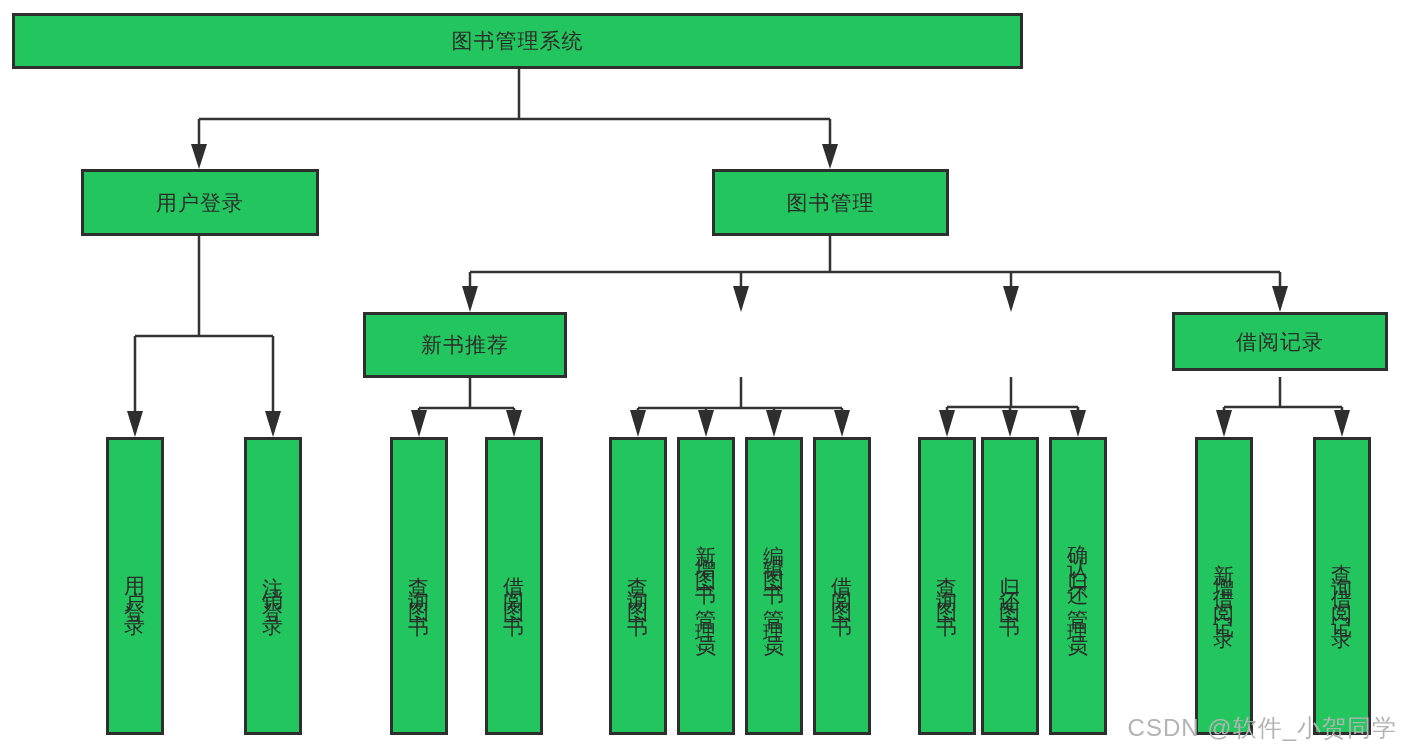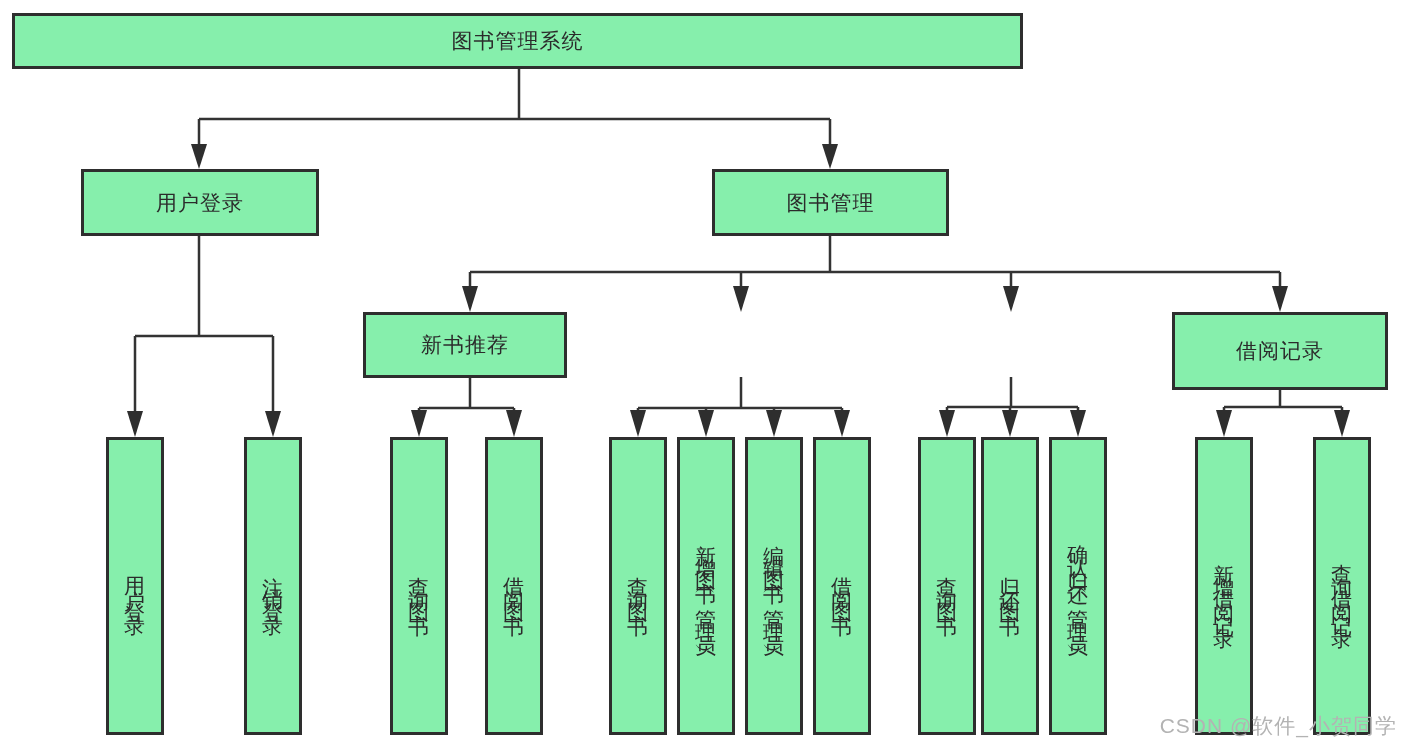--- a/index.html
+++ b/index.html
@@ -10,36 +10,36 @@
     font-family:"Liberation Sans","DejaVu Sans",sans-serif;
     overflow:hidden;
   }
   .wires{position:absolute;left:0;top:0;width:1405px;height:747px;}
   .wires path{stroke:#333333;stroke-width:2.5;fill:none;}
   .wires polygon{fill:#2e2e2e;stroke:none;}
   .box{
     position:absolute;
     box-sizing:border-box;
     border:3px solid #2e2e2e;
-    background:#86efac;
+    background:#22c55e;
     display:flex;align-items:center;justify-content:center;
     color:#2b2b2b;
   }
   .box.h{font-size:21px;letter-spacing:1px;white-space:nowrap;}
   .box.v .vtext{
     writing-mode:vertical-rl;
     text-orientation:mixed;
     font-size:21px;
     line-height:1;
     letter-spacing:13px;
   }
   .watermark{
     position:absolute;
     right:8px;top:712px;
-    font-size:21px;
+    font-size:24px;
     color:#b3b3b3;
     letter-spacing:1px;
     white-space:nowrap;
   }
 </style>
 </head>
 <body>
 
 <div class="stage">
 
@@ -100,21 +100,21 @@
   <div class="box h" style="left:81px;top:169px;width:238px;height:67px">
     <span>用户登录</span>
   </div>
   <div class="box h" style="left:712px;top:169px;width:237px;height:67px">
     <span>图书管理</span>
   </div>
 
   <div class="box h" style="left:363px;top:312px;width:204px;height:66px">
     <span>新书推荐</span>
   </div>
-  <div class="box h" style="left:1172px;top:312px;width:216px;height:78px">
+  <div class="box h" style="left:1172px;top:312px;width:216px;height:59px">
     <span>借阅记录</span>
   </div>
 
   <div class="box v" style="left:106px;top:437px;width:58px;height:298px">
     <span class="vtext">用户登录</span>
   </div>
   <div class="box v" style="left:244px;top:437px;width:58px;height:298px">
     <span class="vtext">注销登录</span>
   </div>
 

